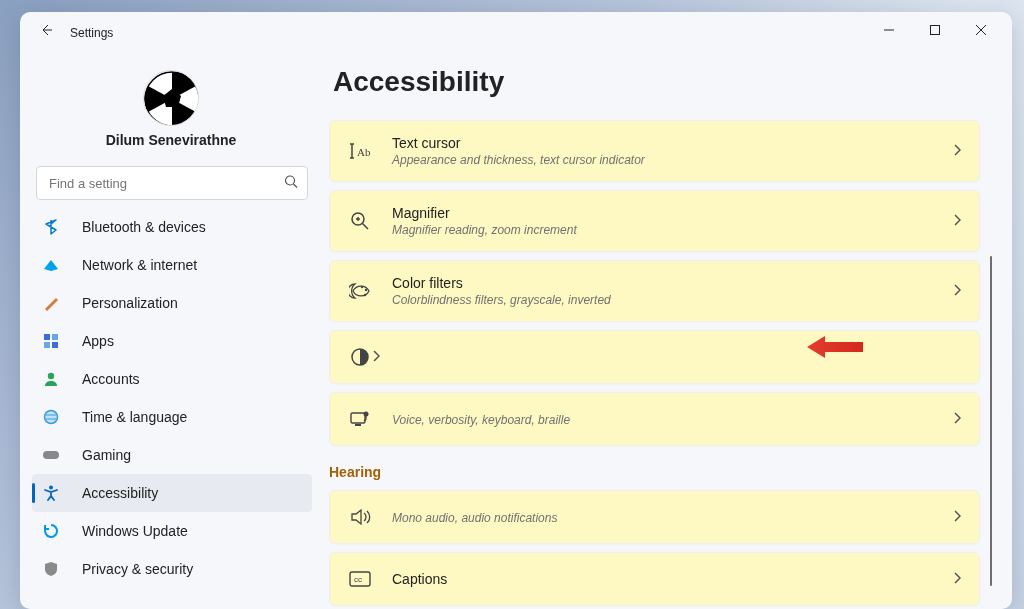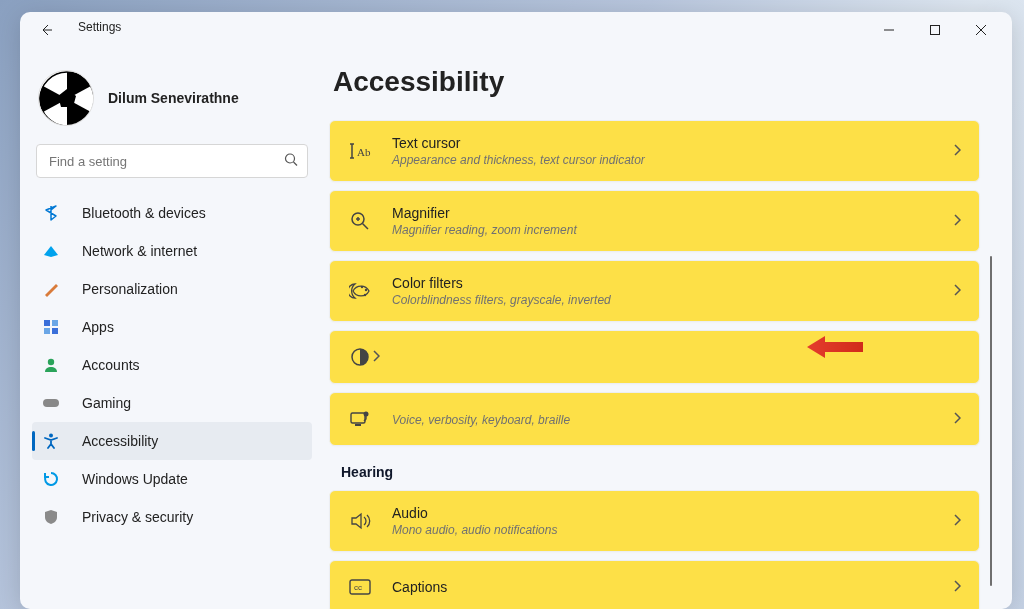--- a/index.html
+++ b/index.html
@@ -24,54 +24,55 @@
     flex-direction: column;
     overflow: hidden;
   }
   .titlebar {
     height: 36px;
     display: flex;
     align-items: center;
     padding: 0 8px;
     flex-shrink: 0;
   }
-  .titlebar-left { display:flex; align-items:flex-start; gap:22px; padding-left:8px;}
+  .titlebar-left { display:flex; align-items:flex-end; gap:14px; padding-left:8px;}
   .back-btn { width:20px; height:20px; display:flex; align-items:center; justify-content:center; font-size:16px; color:#222; cursor:pointer;}
   .titlebar-title { font-size:12px; color:#222; }
   .titlebar-controls { margin-left:auto; display:flex; }
   .titlebar-controls div { width:46px; height:32px; display:flex; align-items:center; justify-content:center; font-size:13px; color:#222; cursor:pointer;}
   .body-area {
     flex:1;
     display:flex;
     overflow:hidden;
   }
   .sidebar {
     width: 300px;
     flex-shrink:0;
     padding: 10px 8px 0 12px;
     display:flex;
     flex-direction:column;
   }
   .user-row {
     display:flex;
     align-items:center;
-    gap:14px;
+    gap:6px;
     padding: 12px 8px 18px 6px;
+    flex-direction: column;
   }
   .avatar {
     width:56px; height:56px; border-radius:50%;
     background:#fff;
     position:relative;
     overflow:hidden;
     border:1px solid #ddd;
   }
   .user-name { font-size:14px; font-weight:600; color:#222; }
   .search-box {
     position:relative;
-    margin: 0 4px 10px 4px;
+    margin: 0 4px 2px 4px;
   }
   .search-box input {
     width:100%;
     height:34px;
     border:1px solid #d6d6d6;
     background:#fff;
     border-radius:4px;
     padding:0 34px 0 12px;
     font-size:13px;
     color:#555;
@@ -120,21 +121,21 @@
   .main-inner {
     position:relative;
   }
   .page-title {
     font-size:28px;
     font-weight:600;
     color:#222;
     margin: 0 0 22px 4px;
   }
   .card {
-    background:#fde047;
+    background:#fef9c3;
     border:1px solid #eceef2;
     border-radius:6px;
     margin-bottom:8px;
     display:flex;
     align-items:center;
     padding:14px 18px;
     cursor:pointer;
     box-shadow:0 1px 2px rgba(0,0,0,0.02);
   }
   .card-icon {
@@ -142,22 +143,22 @@
     display:flex; align-items:center; justify-content:center;
     flex-shrink:0;
   }
   .card-text { margin-left:20px; flex:1; }
   .card-title { font-size:14px; color:#222; }
   .card-sub { font-size:12px; color:#717171; margin-top:2px;font-style:italic;}
   .chevron { color:#555; font-size:14px;}
   .section-label {
     font-size:14px;
     font-weight:600;
-    color:#0f172a;
-    margin:18px 0 10px 12px;
+    color:#a16207;
+    margin:18px 0 10px 0;
   }
   .scroll-indicator {
     position:absolute;
     right:-12px;
     top:190px;
     width:2px;
     height:330px;
     background:#6f6f6f;
     border-radius:2px;
   }
@@ -270,20 +271,29 @@
             <span class="nav-icon">
               <svg width="16" height="16" viewBox="0 0 16 16">
                 <circle cx="8" cy="5" r="3.2" fill="#2aa35a"></circle>
                 <path d="M2 15c0-3.3 2.7-5 6-5s6 1.7 6 5" fill="#2aa35a"></path>
               </svg>
             </span>
             <span>Accounts</span>
           </div>
           <div class="nav-item">
             <span class="nav-icon">
+              <svg width="16" height="16" viewBox="0 0 16 16">
+                <circle cx="8" cy="8" r="6.5" stroke="#3a9bd9" stroke-width="1.5" fill="#bfe3f7"></circle>
+                <path d="M3 6h10M3 10h10" stroke="#3a9bd9" stroke-width="1"></path>
+              </svg>
+            </span>
+            <span>Time &amp; language</span>
+          </div>
+          <div class="nav-item">
+            <span class="nav-icon">
               <svg width="18" height="12" viewBox="0 0 18 12">
                 <rect x="1" y="2" width="16" height="8" rx="4" fill="#888"></rect>
               </svg>
             </span>
             <span>Gaming</span>
           </div>
           <div class="nav-item active">
             <span class="nav-icon">
               <svg width="16" height="16" viewBox="0 0 16 16">
                 <circle cx="8" cy="2.5" r="2" fill="#0067c0"></circle>
@@ -399,21 +409,20 @@
         <div class="section-label">Hearing</div>
         <div id="cards-hearing">
             <div class="card">
               <div class="card-icon">
                 <svg width="22" height="18" viewBox="0 0 22 18">
                   <path d="M3 6v6h4l5 4V2L7 6z" stroke="#444" stroke-width="1.3" fill="none"></path>
                   <path d="M15 5a5 5 0 0 1 0 8M18 3a8 8 0 0 1 0 12" stroke="#444" stroke-width="1.3" fill="none"></path>
                 </svg>
               </div>
               <div class="card-text">
-                <div class="card-title">Audio</div>
                 <div class="card-sub">Mono audio, audio notifications</div>
               </div>
               <div class="chevron"><svg width="8" height="12" viewBox="0 0 8 12">
                   <path d="M2 1l5 5-5 5" stroke="#555" stroke-width="1.5" fill="none"></path>
                 </svg></div>
             </div>
             <div class="card">
               <div class="card-icon">
                 <svg width="22" height="16" viewBox="0 0 22 16">
                   <rect x="1" y="1" width="20" height="14" rx="2" stroke="#444" stroke-width="1.4" fill="none"></rect>

